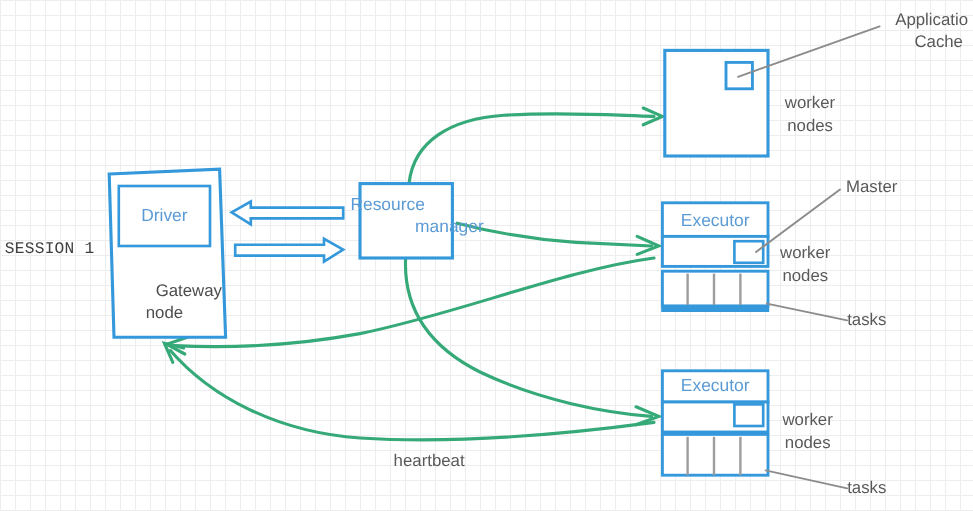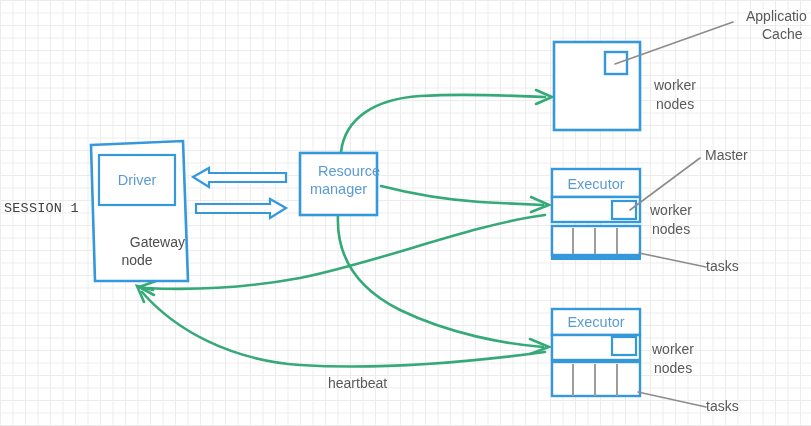--- a/index.html
+++ b/index.html
@@ -126,22 +126,22 @@
     </g>
   </svg>
 
   <div class="lbl session-lbl" style="left:4px; top:201px;">SESSION 1</div>
 
   <div class="lbl lbl-blue" style="left:99px; top:172px; width:76px;">Driver</div>
 
   <div class="lbl lbl-dark" style="left:95px; top:234px; width:90px;text-align:right;">Gateway</div>
   <div class="lbl lbl-dark" style="left:95px; top:252px; width:84px;">node</div>
 
-  <div class="lbl lbl-blue" style="left:318px; top:163px; width:54px;">Resource</div>
-  <div class="lbl lbl-blue" style="left:300px; top:181px; width:77px;">manager</div>
+  <div class="lbl lbl-blue" style="left:292px; top:163px; width:54px;">Resource</div>
+  <div class="lbl lbl-blue" style="left:300px; top:181px; width:77px;padding-left:36px;">manager</div>
 
   <div class="lbl lbl-gray" style="left:746px; top:8px;">Applicatio</div>
   <div class="lbl lbl-gray" style="left:762px; top:26px;">Cache</div>
 
   <div class="lbl lbl-gray" style="left:654px; top:77px;">worker</div>
   <div class="lbl lbl-gray" style="left:656px; top:96px;">nodes</div>
 
   <div class="lbl lbl-blue" style="left:552px; top:176px; width:88px;">Executor</div>
 
   <div class="lbl lbl-gray" style="left:705px; top:147px;">Master</div>

